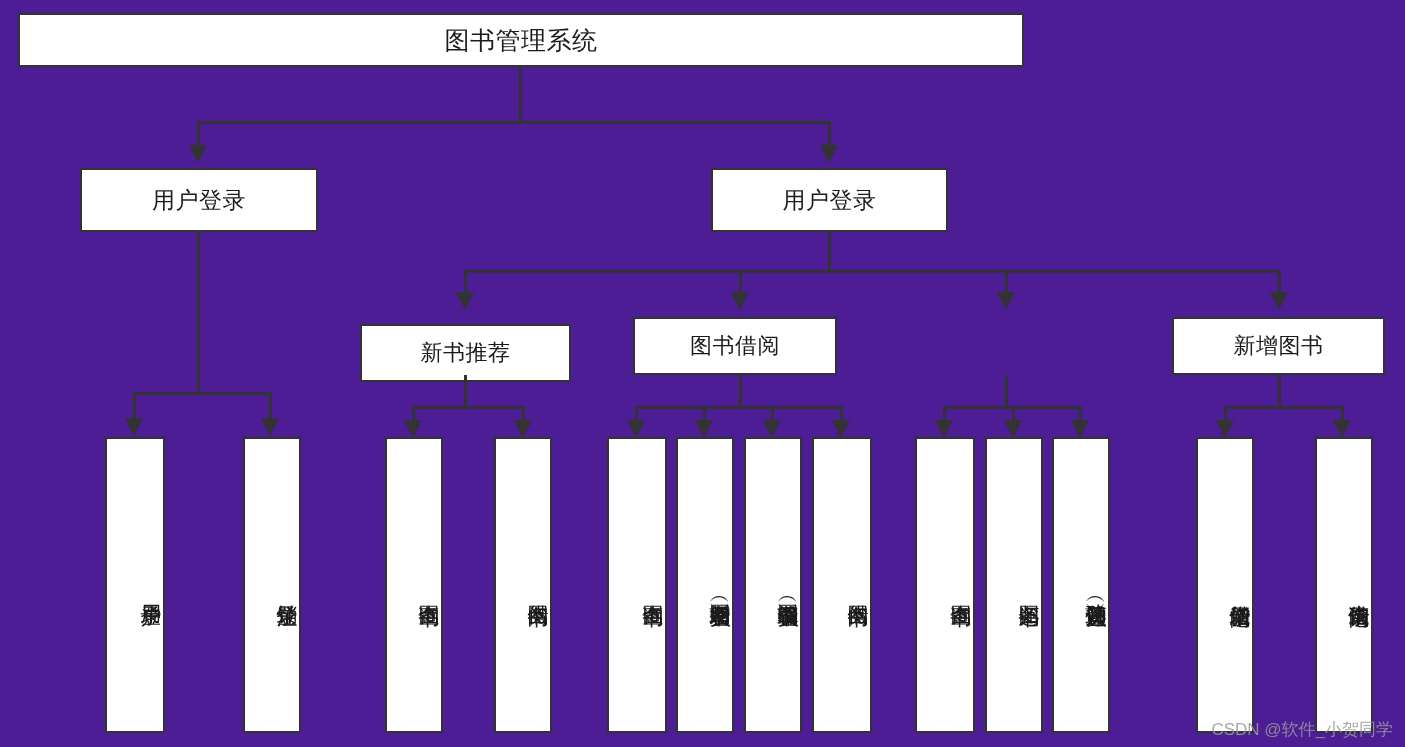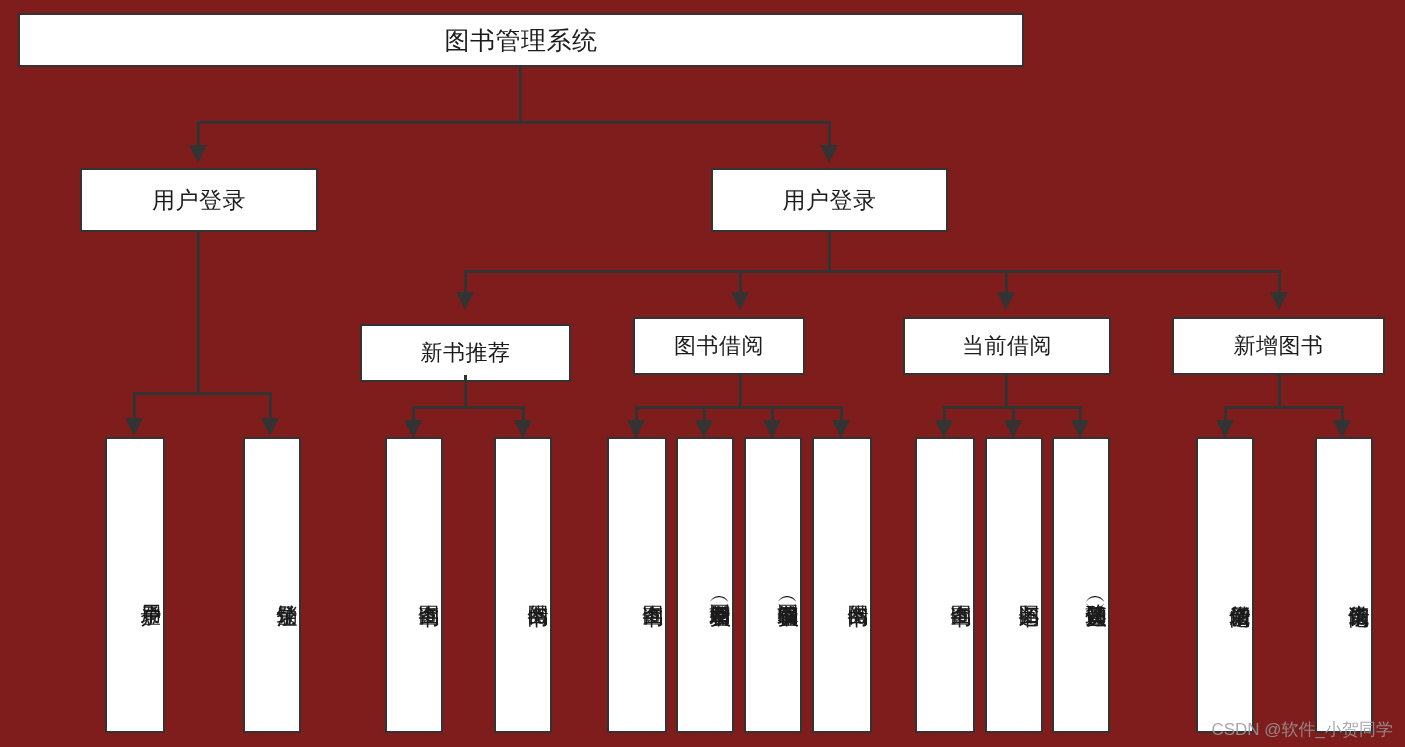--- a/index.html
+++ b/index.html
@@ -8,21 +8,21 @@
     padding: 0;
     background: #ffffff;
   }
   body {
     font-family: "Liberation Sans", "DejaVu Sans", sans-serif;
   }
   #canvas {
     position: relative;
     width: 1405px;
     height: 747px;
-    background: #7f1d1d;
+    background: #4c1d95;
     overflow: hidden;
   }
   
   .box {
     position: absolute;
     box-sizing: border-box;
     border: 2.5px solid #333333;
     background: #ffffff;
     display: flex;
     align-items: center;
@@ -119,27 +119,24 @@
   <div class="arrow" style="left:731px; top:292px;"></div>
   <div class="vline" style="left:1005px; top:270px; width:3px; height:24px;"></div>
   <div class="arrow" style="left:997px; top:292px;"></div>
   <div class="vline" style="left:1278px; top:270px; width:3px; height:24px;"></div>
   <div class="arrow" style="left:1270px; top:292px;"></div>
 
   <div class="box level2" style="left:360px; top:324px; width:211px; height:58px;">
     <span>新书推荐</span>
   </div>
 
-  <div class="box level2" style="left:633px; top:317px; width:172px; height:58px;">
+  <div class="box level2" style="left:633px; top:317px; width:204px; height:58px;">
     <span>图书借阅</span>
   </div>
 
-  <div class="box level2" style="left:903px; top:317px; width:208px; height:58px;">
-    <span>当前借阅</span>
-  </div>
 
   <div class="box level2" style="left:1172px; top:317px; width:213px; height:58px;">
     <span>新增图书</span>
   </div>
 
   <div class="vline" style="left:464px; top:375px; width:3px; height:33px;"></div>
   <div class="hline" style="left:412px; top:406px; width:113px; height:3px;"></div>
   <div class="vline" style="left:412px; top:406px; width:3px; height:16px;"></div>
   <div class="arrow" style="left:404px; top:420px;"></div>
   <div class="vline" style="left:522px; top:406px; width:3px; height:16px;"></div>

